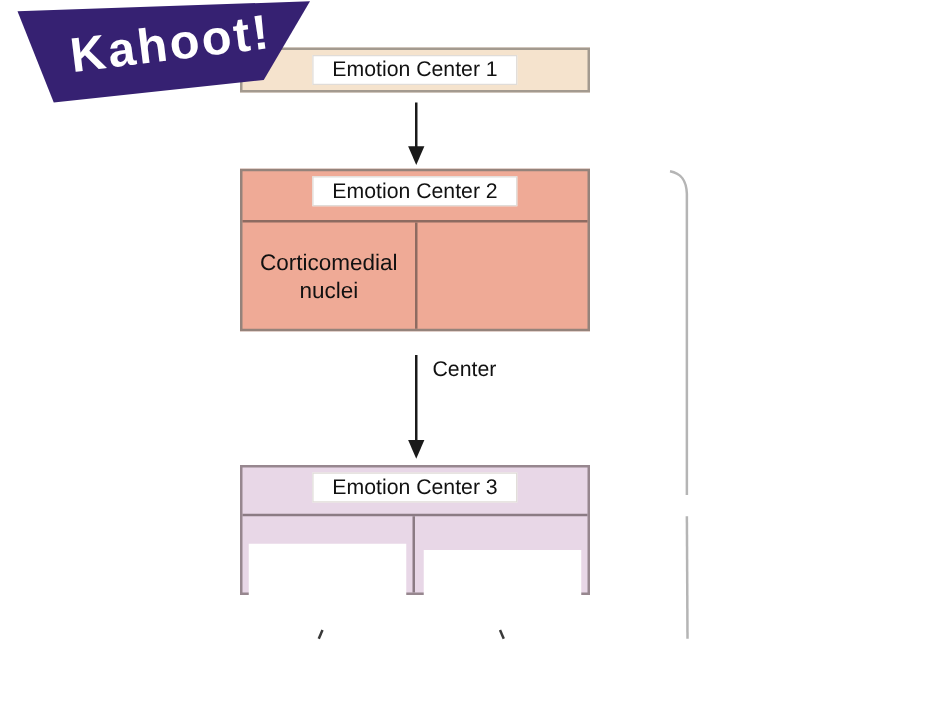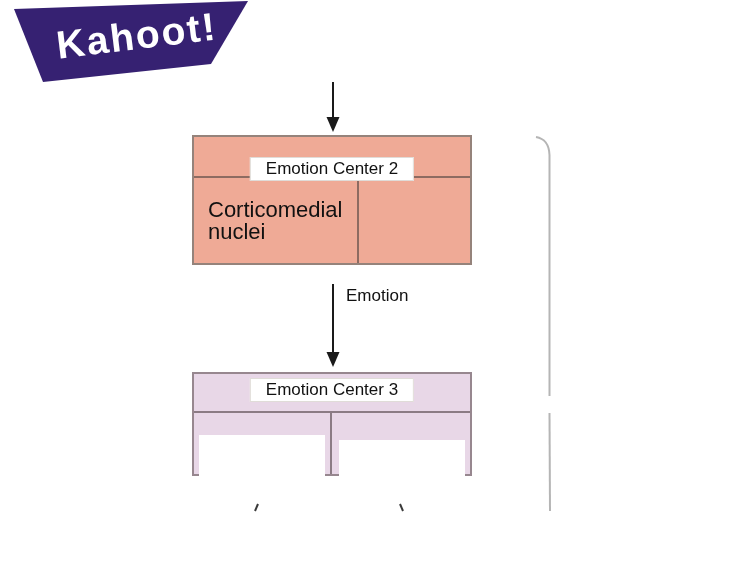--- a/index.html
+++ b/index.html
@@ -62,26 +62,27 @@
 
   .box-title {
     position: absolute; left: 50%; transform: translateX(-50%);
     background: #ffffff;
     border: 1px solid #e0dcd8;
     font-size: 17px; line-height: 20px;
     padding: 1px 15px;
     white-space: nowrap;
   }
   .box1 .box-title { top: 4px; }
-  .box2 .box-title { top: 20px; }
+  .box2 .box-title { top: 4px; }
   .box3 .box-title { top: 4px; }
 
   .box-cell {
     display: flex; align-items: center; justify-content: center;
-    font-size: 22px; line-height: 22px;
+    text-align: center;
+    font-size: 18px; line-height: 22px;
     padding: 0 14px; box-sizing: border-box;
   }
   .box2 .cell-left { border-right: 2px solid #8d6b61; }
   .box3 .cell-left { border-right: 2px solid #8b7b84; }
 
   .blank-box {
     position: absolute;
     width: 126px; height: 53px;
     background: #ffffff;
     z-index: 4;
@@ -123,29 +124,32 @@
     </g>
   </svg>
 
   <div class="logo">
     <svg width="265" height="95" viewBox="0 0 265 95">
       <polygon points="14,9 248,1 211,64 43,82" fill="#362172"></polygon>
     </svg>
     <div class="logo-text">Kahoot!</div>
   </div>
 
+  <div class="flow-box box1">
+    <div class="box-title">Emotion Center 1</div>
+  </div>
 
   <div class="flow-box box2">
     <div class="box-header">
       <div class="box-title">Emotion Center 2</div>
     </div>
     <div class="box-cell cell-left">Corticomedial nuclei</div>
   </div>
 
-  <div class="pathway-label">Emotion</div>
+  <div class="pathway-label">Center</div>
 
   <div class="flow-box box3">
     <div class="box-header">
       <div class="box-title">Emotion Center 3</div>
     </div>
     <div class="box-cell cell-left"></div>
     <div class="box-cell cell-right"></div>
   </div>
 
   <div class="blank-box blank-left"></div>

